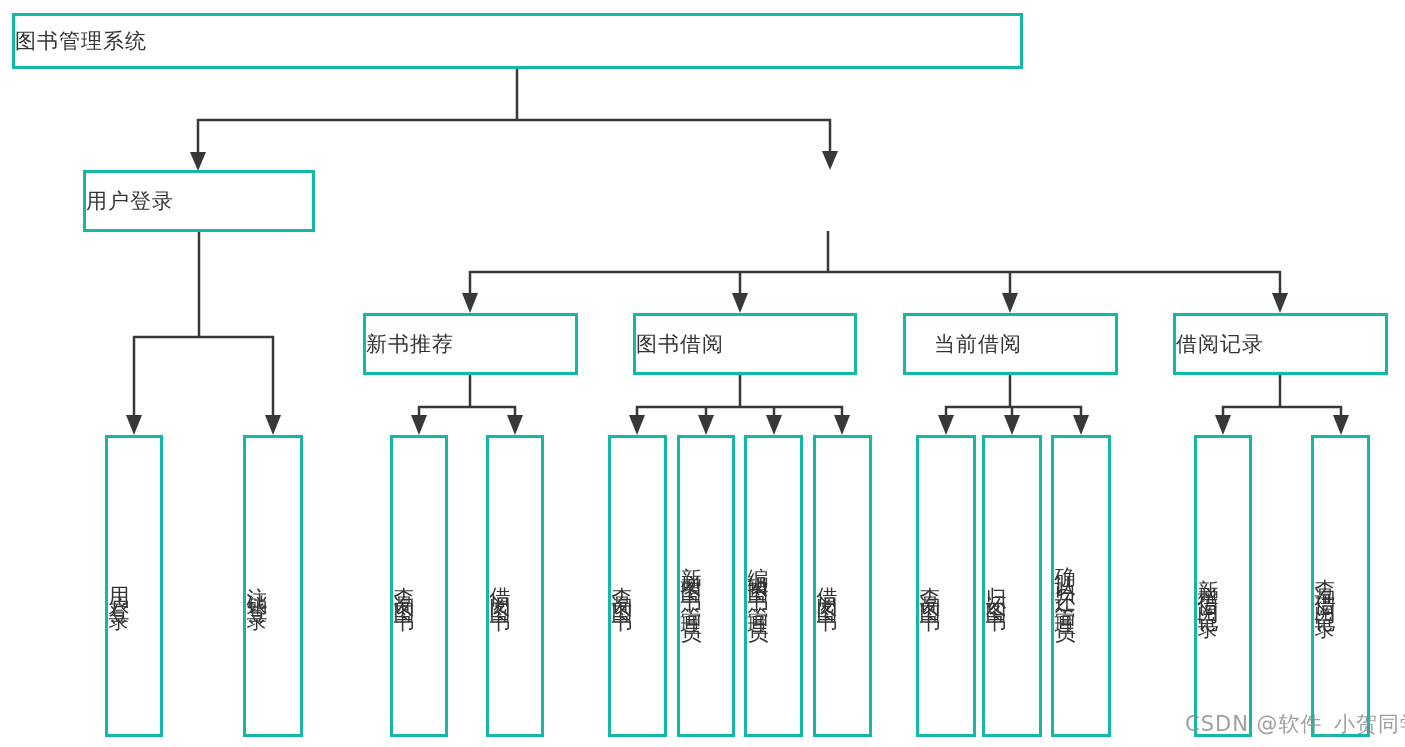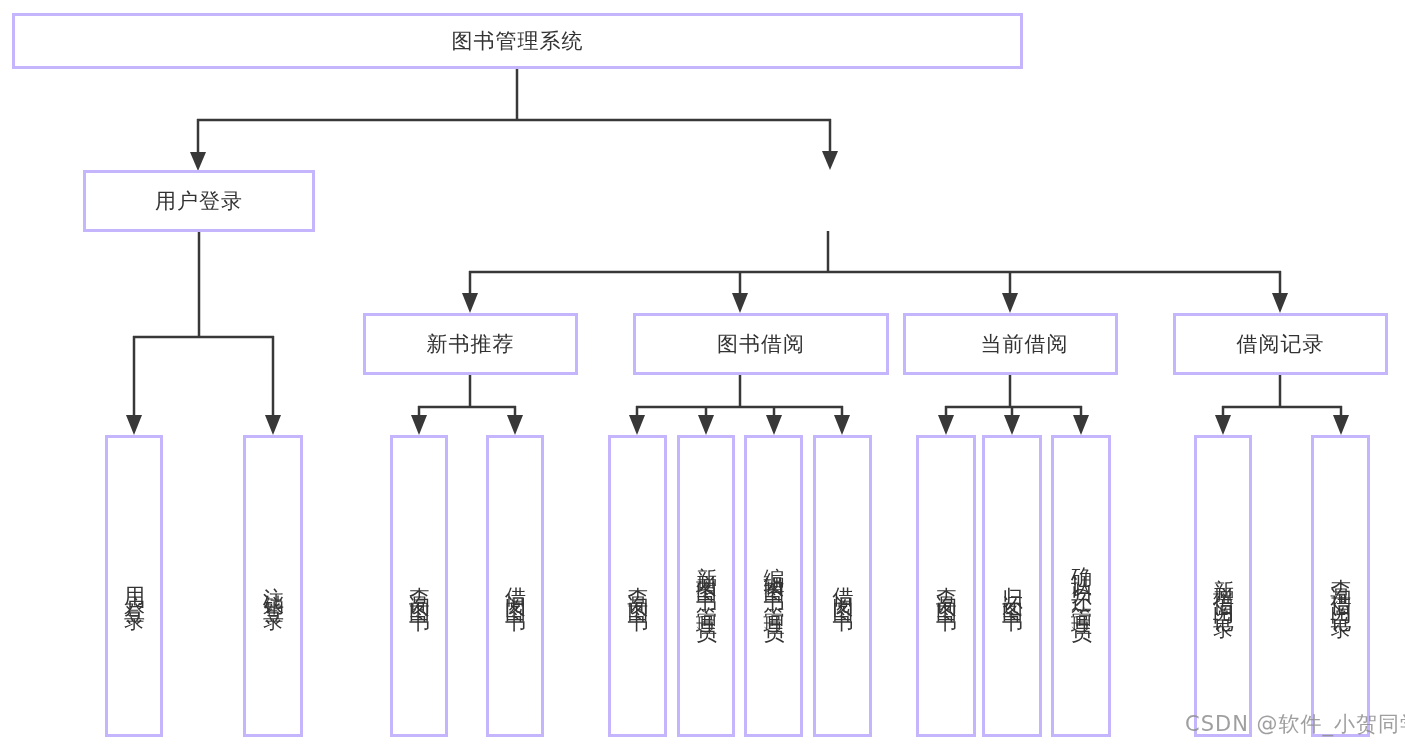--- a/index.html
+++ b/index.html
@@ -13,41 +13,40 @@
     background: #ffffff;
     overflow: hidden;
   }
   .connectors {
     position: absolute; left: 0; top: 0;
     width: 1405px; height: 747px;
   }
   .box {
     position: absolute;
     box-sizing: border-box;
-    border: 3px solid #c4b5fd;
+    border: 3px solid #14b8a6;
     background: #ffffff;
     display: flex;
     align-items: center;
-    justify-content: center;
     color: #333333;
     font-size: 21px;
     letter-spacing: 1px;
   }
   .box.v span {
     writing-mode: vertical-rl;
     text-orientation: mixed;
     line-height: 1;
     letter-spacing: 8px;
   }
   
   .n-root   { left: 12px;   top: 13px;  width: 1011px; height: 56px; }
   .n-login  { left: 83px;   top: 170px; width: 232px;  height: 62px; }
   .n-mgmt   { left: 712px;  top: 169px; width: 232px;  height: 62px; }
   .n-rec    { left: 363px;  top: 313px; width: 215px;  height: 62px; }
-  .n-borrow { left: 633px;  top: 313px; width: 256px;  height: 62px; }
+  .n-borrow { left: 633px;  top: 313px; width: 224px;  height: 62px; }
   .n-cur    { left: 903px;  top: 313px; width: 215px;  height: 62px; padding-left: 28px; }
   .n-hist   { left: 1173px; top: 313px; width: 215px;  height: 62px; }
   
   .leaf { top: 435px; height: 302px; }
   .l-a1 { left: 105px;  width: 58px; }
   .l-a2 { left: 243px;  width: 60px; }
   .l-b1 { left: 390px;  width: 58px; }
   .l-b2 { left: 486px;  width: 58px; }
   .l-c1 { left: 608px;  width: 59px; }
   .l-c2 { left: 677px;  width: 58px; }

